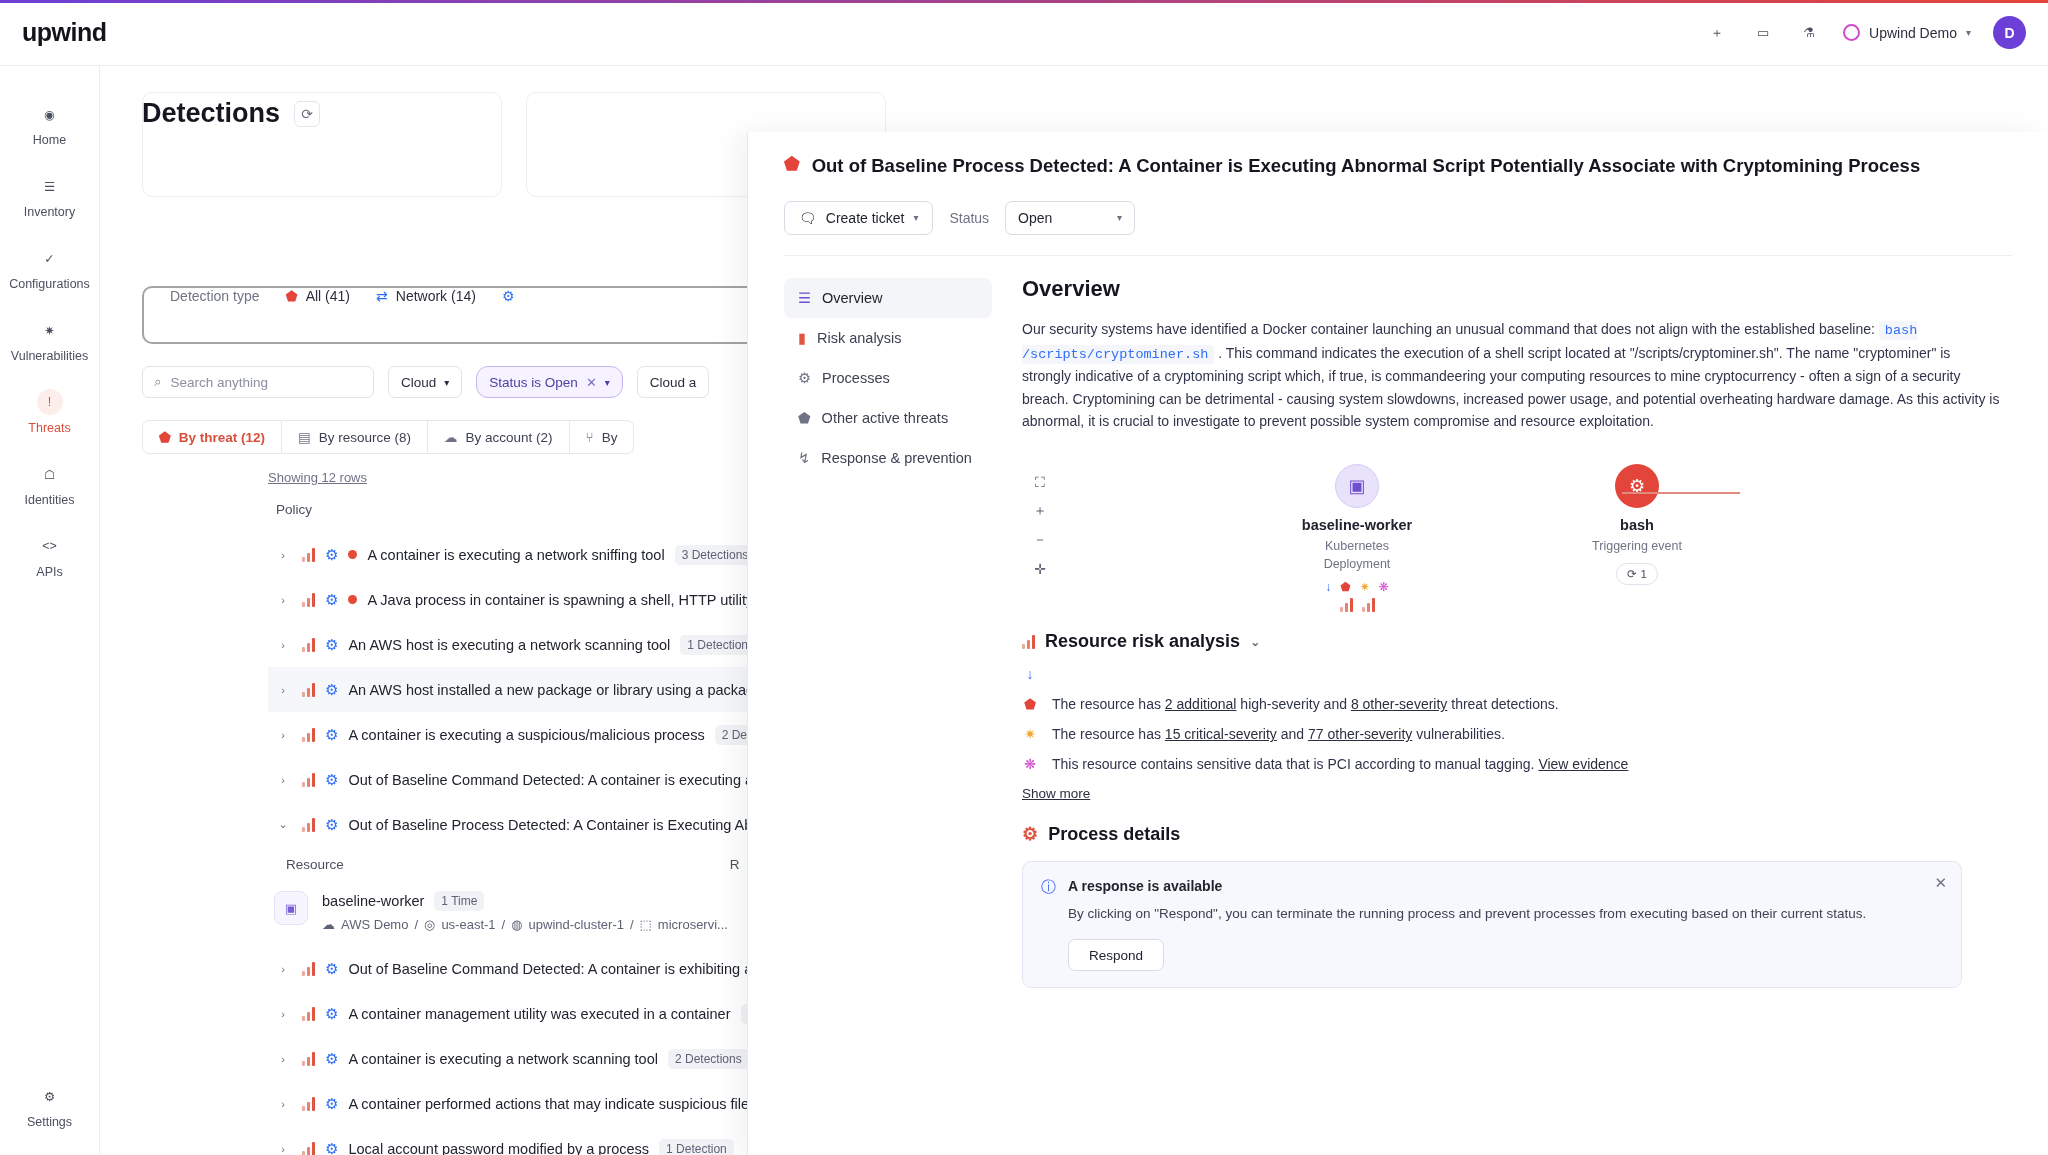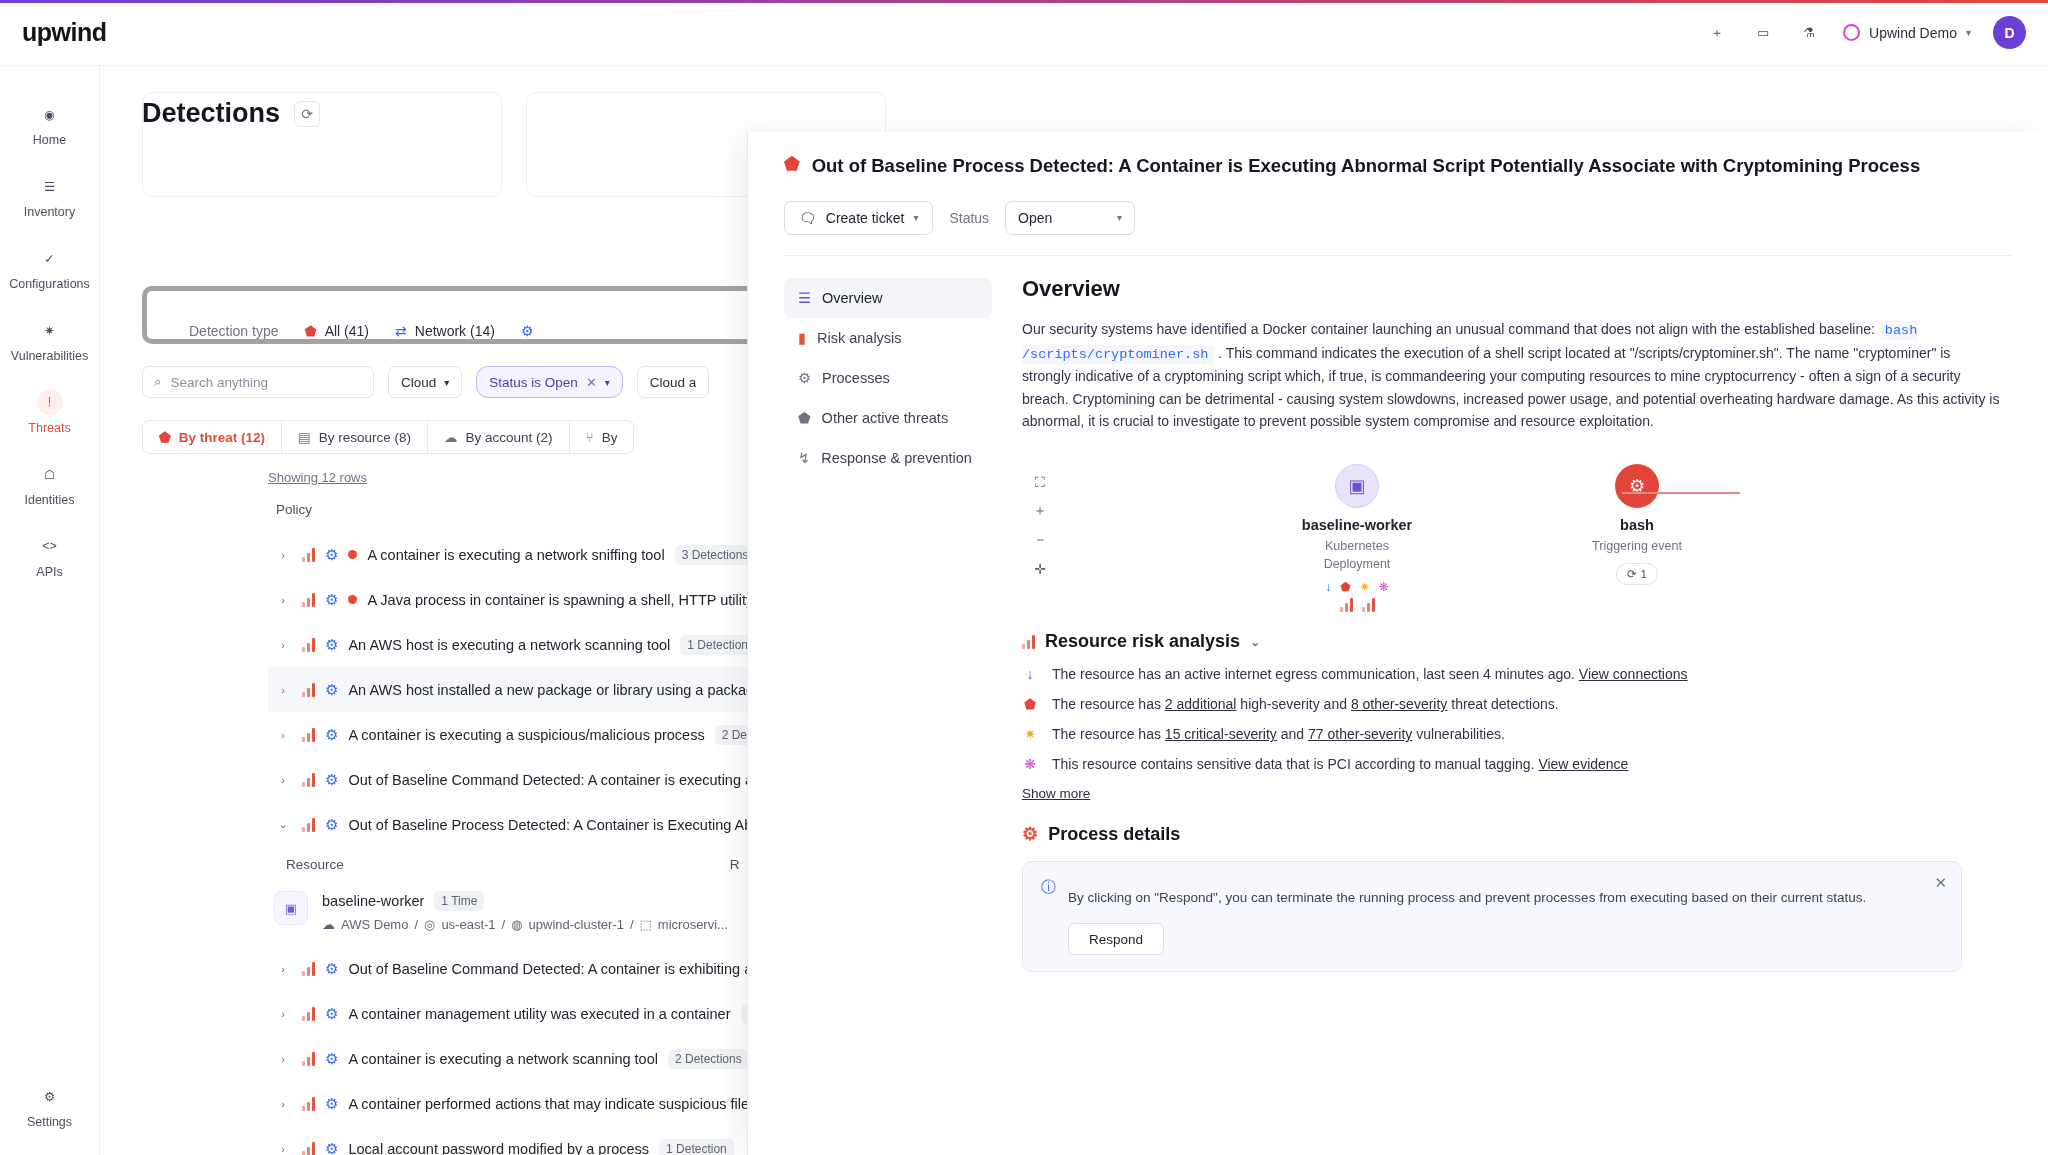--- a/index.html
+++ b/index.html
@@ -68,22 +68,22 @@
     position:absolute; top: 96px; left: 700px; width:28px;height:28px;
     display:flex;align-items:center;justify-content:center;color:#4b4f60;cursor:pointer;font-size:19px;
   }
   .collapse-btn {
     position:absolute; top:150px; left:700px; width:28px;height:28px;border-radius:6px;
     display:flex;align-items:center;justify-content:center;color:#4b4f60;cursor:pointer;font-size:15px;
   }
 
   .filters-bar {
     position:absolute; top:220px; left:42px; right:0; height:58px;
-    border:5px solid #a3a3a3; border-radius:10px; width: 700px;
-    display:flex; align-items:flex-end; gap:26px; padding: 0 42px;
+    border:2px solid #a3a3a3; border-radius:10px; width: 700px;
+    display:flex; align-items:flex-start; gap:26px; padding: 0 26px;
     background:#fff;
   }
   .filters-bar .label { color:#6f7385; font-size:14px; }
   .chip { display:flex; align-items:center; gap:8px; font-size:14px; color:#2b2e3e; cursor:pointer;}
 
   .searchrow { position:absolute; top: 300px; left:42px; display:flex; align-items:center; gap:14px; }
   .search-input {
     width:232px; height:32px; border:1px solid #e1e3ea; border-radius:7px;
     display:flex; align-items:center; gap:9px; padding:0 11px; color:#8a8e9e; font-size:13.5px;
     background:#fff; cursor:text;
@@ -615,24 +615,20 @@
                 <i></i>
                 <i></i>
               </span>
             <span>Resource risk analysis</span>
             <span style="font-size:12px;color:#6f7385;">⌄</span>
           </div>
 
           <div class="risk-list">
             <div class="risk">
               <span class="ri" style="color:#2f6df6;">↓</span>
-              <span>
-                <span>The resource has an active internet egress communication, last seen 4 minutes ago.</span>
-                <span class="lnk">View connections</span>
-              </span>
             </div>
             <div class="risk">
               <span class="ri" style="color:#e4453a;">⬟</span>
               <span>
                 <span>The resource has </span><span class="lnk">2 additional</span><span> high-severity and </span><span class="lnk">8 other-severity</span><span> threat detections.</span>
               </span>
             </div>
             <div class="risk">
               <span class="ri" style="color:#f0a93a;">✷</span>
               <span>
@@ -652,20 +648,21 @@
           <div class="sect-h" style="margin-top:22px;">
             <span style="color:#e0553f;">⚙</span>
             <span>Process details</span>
           </div>
 
           <div class="banner">
             <div class="bx">✕</div>
             <div class="bt">
               <span class="bi">ⓘ</span>
               <div>
+                <div class="bh">A response is available</div>
                 <div class="bp">By clicking on "Respond", you can terminate the running process and prevent processes from executing based on their current status.</div>
                 <div class="resp-btn">
                   <span>Respond</span>
                 </div>
               </div>
             </div>
           </div>
         </div>
       </div>
     </div>

